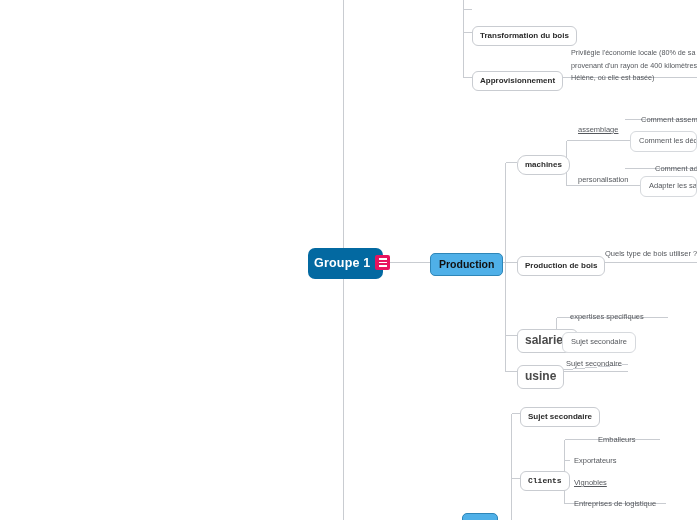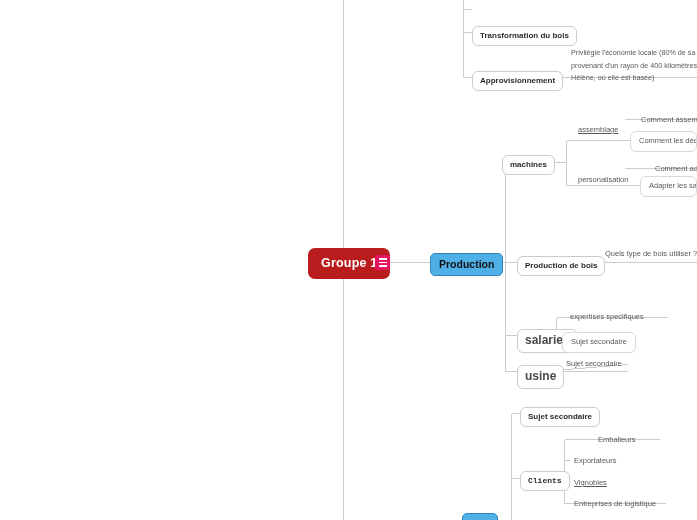--- a/index.html
+++ b/index.html
@@ -23,26 +23,26 @@
     pointer-events: none;
   }
   
   .node {
     position: absolute;
     box-sizing: border-box;
     white-space: nowrap;
     line-height: 1.15;
   }
   .root-box {
-    background: #b91c1c;
+    background: #0369a1;
     color: #ffffff;
     font-weight: bold;
     font-size: 12.5px;
     border-radius: 7px;
-    padding: 8px 13px 9px 13px;
+    padding: 8px 13px 9px 6px;
     letter-spacing: .2px;
   }
   .root-badge {
     position: absolute;
     width: 15px;
     height: 15px;
     background: #e8135e;
     border-radius: 2px;
     display: flex;
     flex-direction: column;
@@ -192,21 +192,21 @@
     <span>Transformation du bois</span>
   </div>
   <div class="node pill" style="left:472px; top:71px;">
     <span>Approvisionnement</span>
   </div>
 
   <div class="node para clipped" style="left:571px; top:47px; width:126px;">Privilégie l'économie locale (80% de sa matiè
 provenant d'un rayon de 400 kilomètres auto
 Hélène, où elle est basée)</div>
 
-  <div class="node pill" style="left:502px; top:155px;">
+  <div class="node pill" style="left:517px; top:155px;border-radius:9px;">
     <span>machines</span>
   </div>
 
   <div class="node plain" style="left:578px; top:126px;text-decoration:underline;">assemblage</div>
 
   <div class="node plain clipped" style="left:641px; top:116px; width:56px;">Comment assembl</div>
 
   <div class="node leafbox clipped" style="left:630px; top:131px; width:67px;">Comment les déco</div>
 
   <div class="node plain" style="left:578px; top:176px;">personalisation</div>

